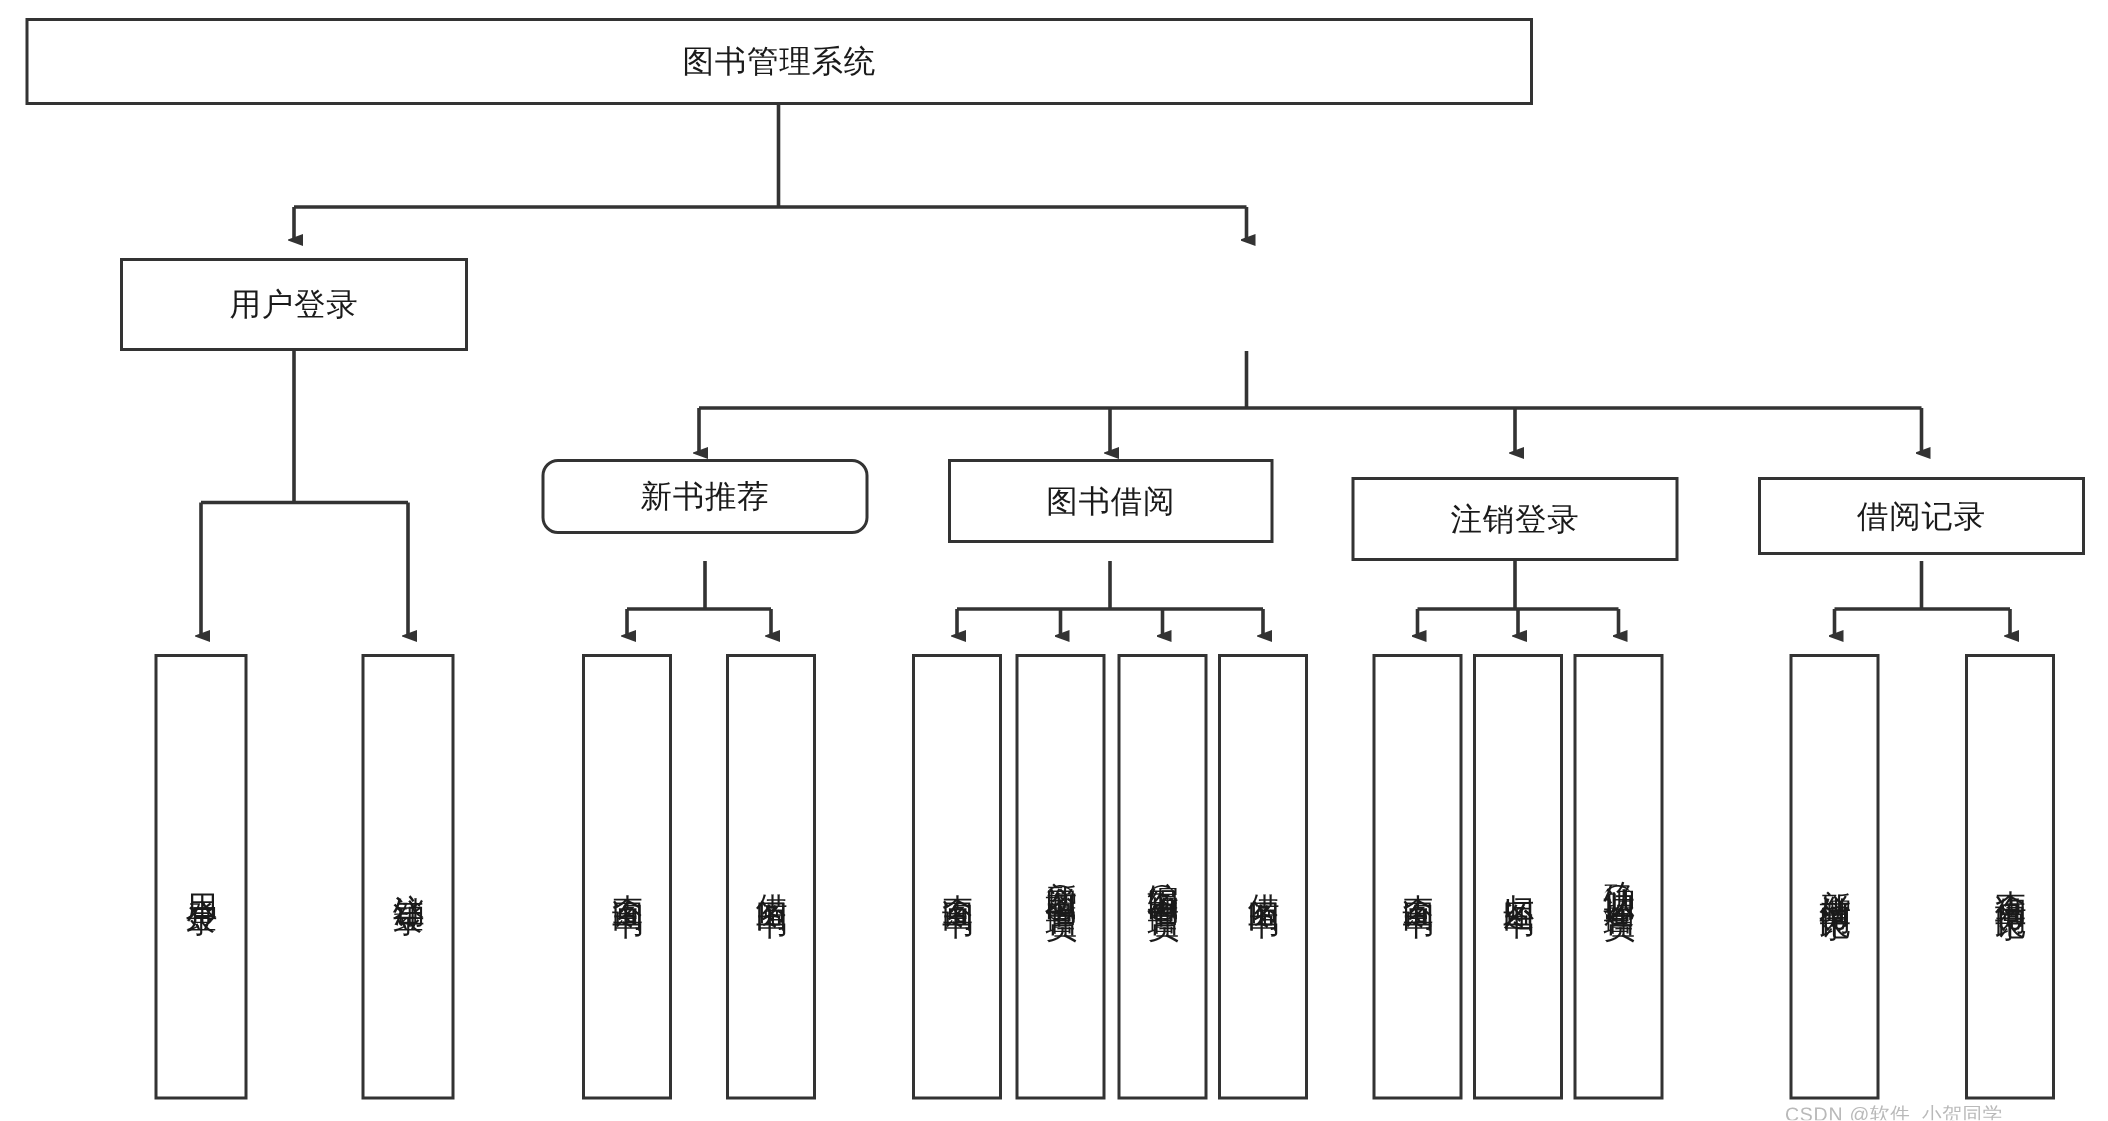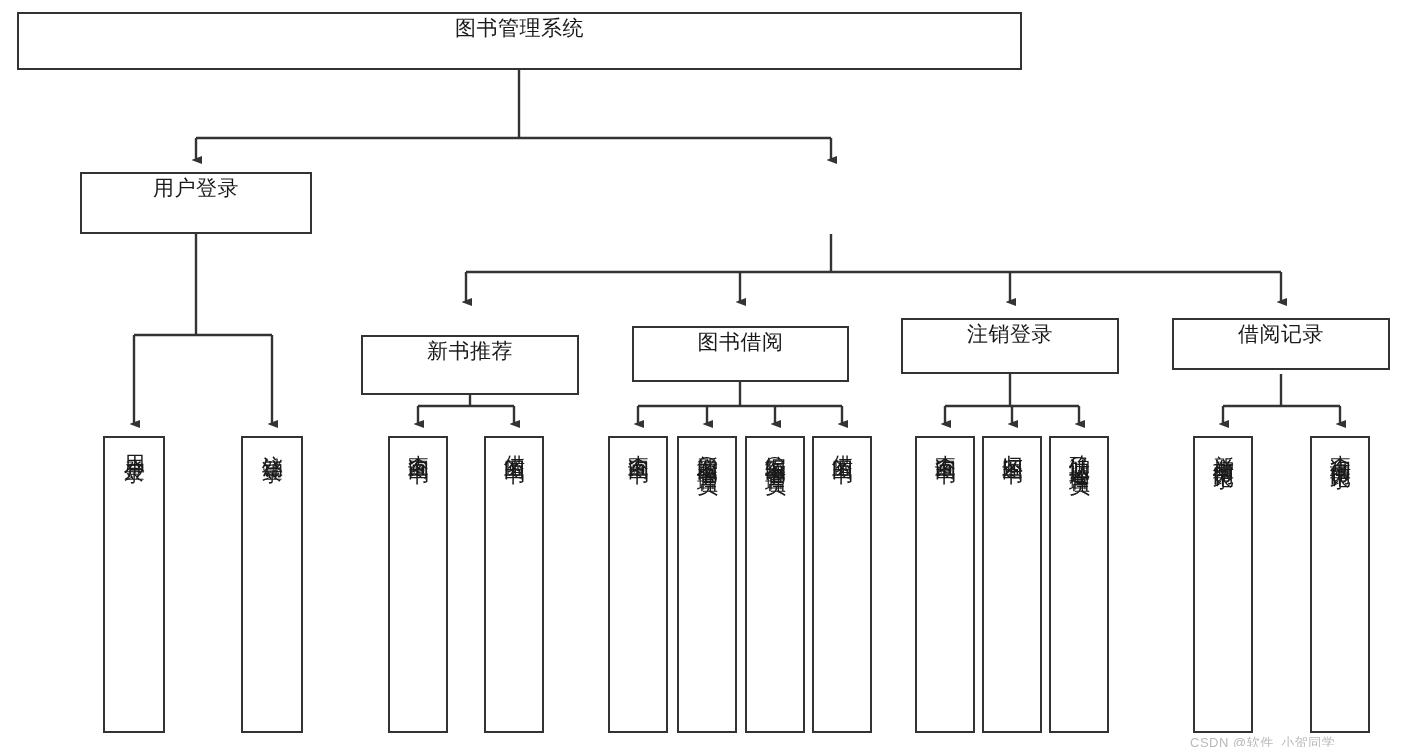--- a/index.html
+++ b/index.html
@@ -14,23 +14,23 @@
     background: #ffffff;
     font-family: "Liberation Sans", "DejaVu Sans", sans-serif;
     overflow: hidden;
   }
   .node {
     position: absolute;
     box-sizing: border-box;
     border: 2px solid #333333;
     background: #ffffff;
     display: flex;
+    align-items: center;
     justify-content: center;
     color: #1a1a1a;
-    font-family: Liberation Serif, serif;
   }
   .node.h {
     font-size: 21px;
     letter-spacing: 0.5px;
   }
   .node.v {
     font-size: 21px;
   }
   .node.v .vlabel {
     writing-mode: vertical-rl;
@@ -117,25 +117,25 @@
 
   <div class="node h" style="left:17px; top:12px; width:1005px; height:58px;">
     <span class="hlabel">图书管理系统</span>
   </div>
 
   <div class="node h" style="left:80px; top:172px; width:232px; height:62px;">
     <span class="hlabel">用户登录</span>
   </div>
 
 
-  <div class="node h" style="left:361px; top:335px; width:218px; height:60px;">
+  <div class="node h" style="left:361px; top:306px; width:218px; height:50px;border-radius:11px;">
     <span class="hlabel">新书推荐</span>
   </div>
 
-  <div class="node h" style="left:632px; top:326px; width:217px; height:56px;">
+  <div class="node h" style="left:632px; top:306px; width:217px; height:56px;">
     <span class="hlabel">图书借阅</span>
   </div>
 
   <div class="node h" style="left:901px; top:318px; width:218px; height:56px;">
     <span class="hlabel">注销登录</span>
   </div>
 
   <div class="node h" style="left:1172px; top:318px; width:218px; height:52px;">
     <span class="hlabel">借阅记录</span>
   </div>

